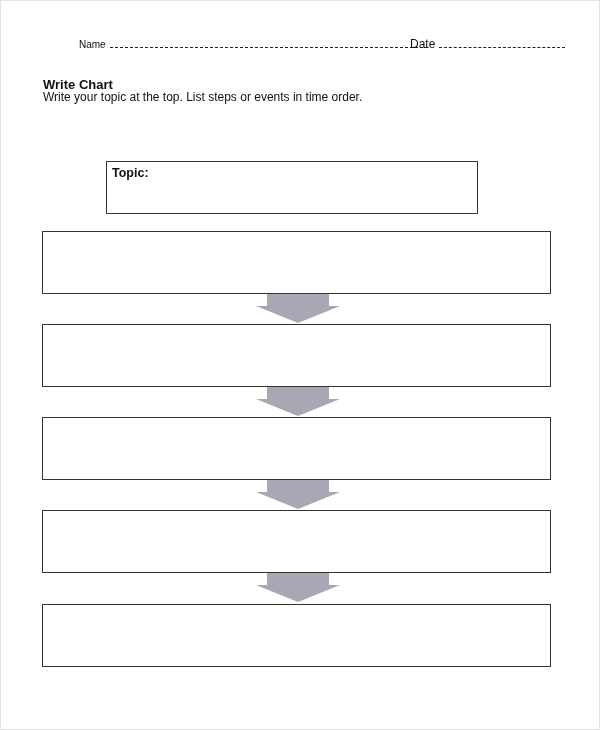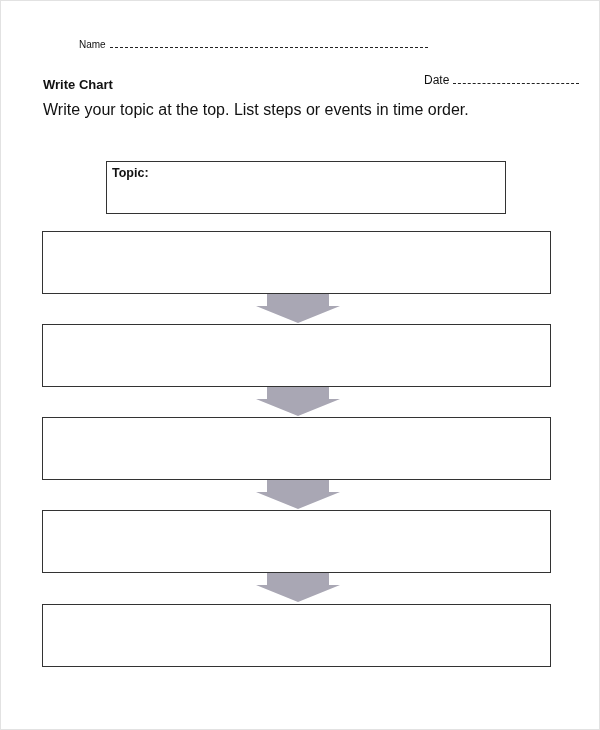--- a/index.html
+++ b/index.html
@@ -14,43 +14,42 @@
     .page-frame {
       position: absolute; left: 0; top: 0;
       width: 598px; height: 728px;
       border: 1px solid #e2e2e2;
       box-sizing: content-box;
     }
     .header-row {
       position: absolute; top: 37px; left: 43px;
       font-size: 10px; white-space: nowrap; margin-left: 36px;
     }
-    .header-date { position: absolute; top: 37px; left: 424px; font-size: 12px; white-space: nowrap; margin-top: 36px; }
+    .header-date { position: absolute; top: 37px; left: 410px; font-size: 12px; white-space: nowrap; }
     .blank {
       display: inline-block;
       border-bottom: 1px dashed #222;
       height: 10px; vertical-align: baseline;
       margin-left: 4px;
     }
     .name-blank { width: 318px; }
     .date-blank { width: 126px; }
     .title {
       position: absolute; top: 77px; left: 43px;
       font-size: 13px; font-weight: bold;
     }
     .instructions {
-      position: absolute; top: 101px; left: 43px;
-      font-size: 16px;
+      position: absolute; top: 90px; left: 43px;
+      font-size: 12px;
     }
     .topic-box {
       position: absolute; left: 106px; top: 161px;
       width: 370px; height: 51px;
       border: 1.5px solid #333;
       box-sizing: content-box;
-      padding-left: 28px;
     }
     .topic-label {
       position: absolute; left: 5px; top: 4px;
       font-size: 12.5px; font-weight: bold;
     }
     .step-box {
       position: absolute; left: 42px;
       width: 507px; height: 61px;
       border: 1.5px solid #333;
       background: #fff;

